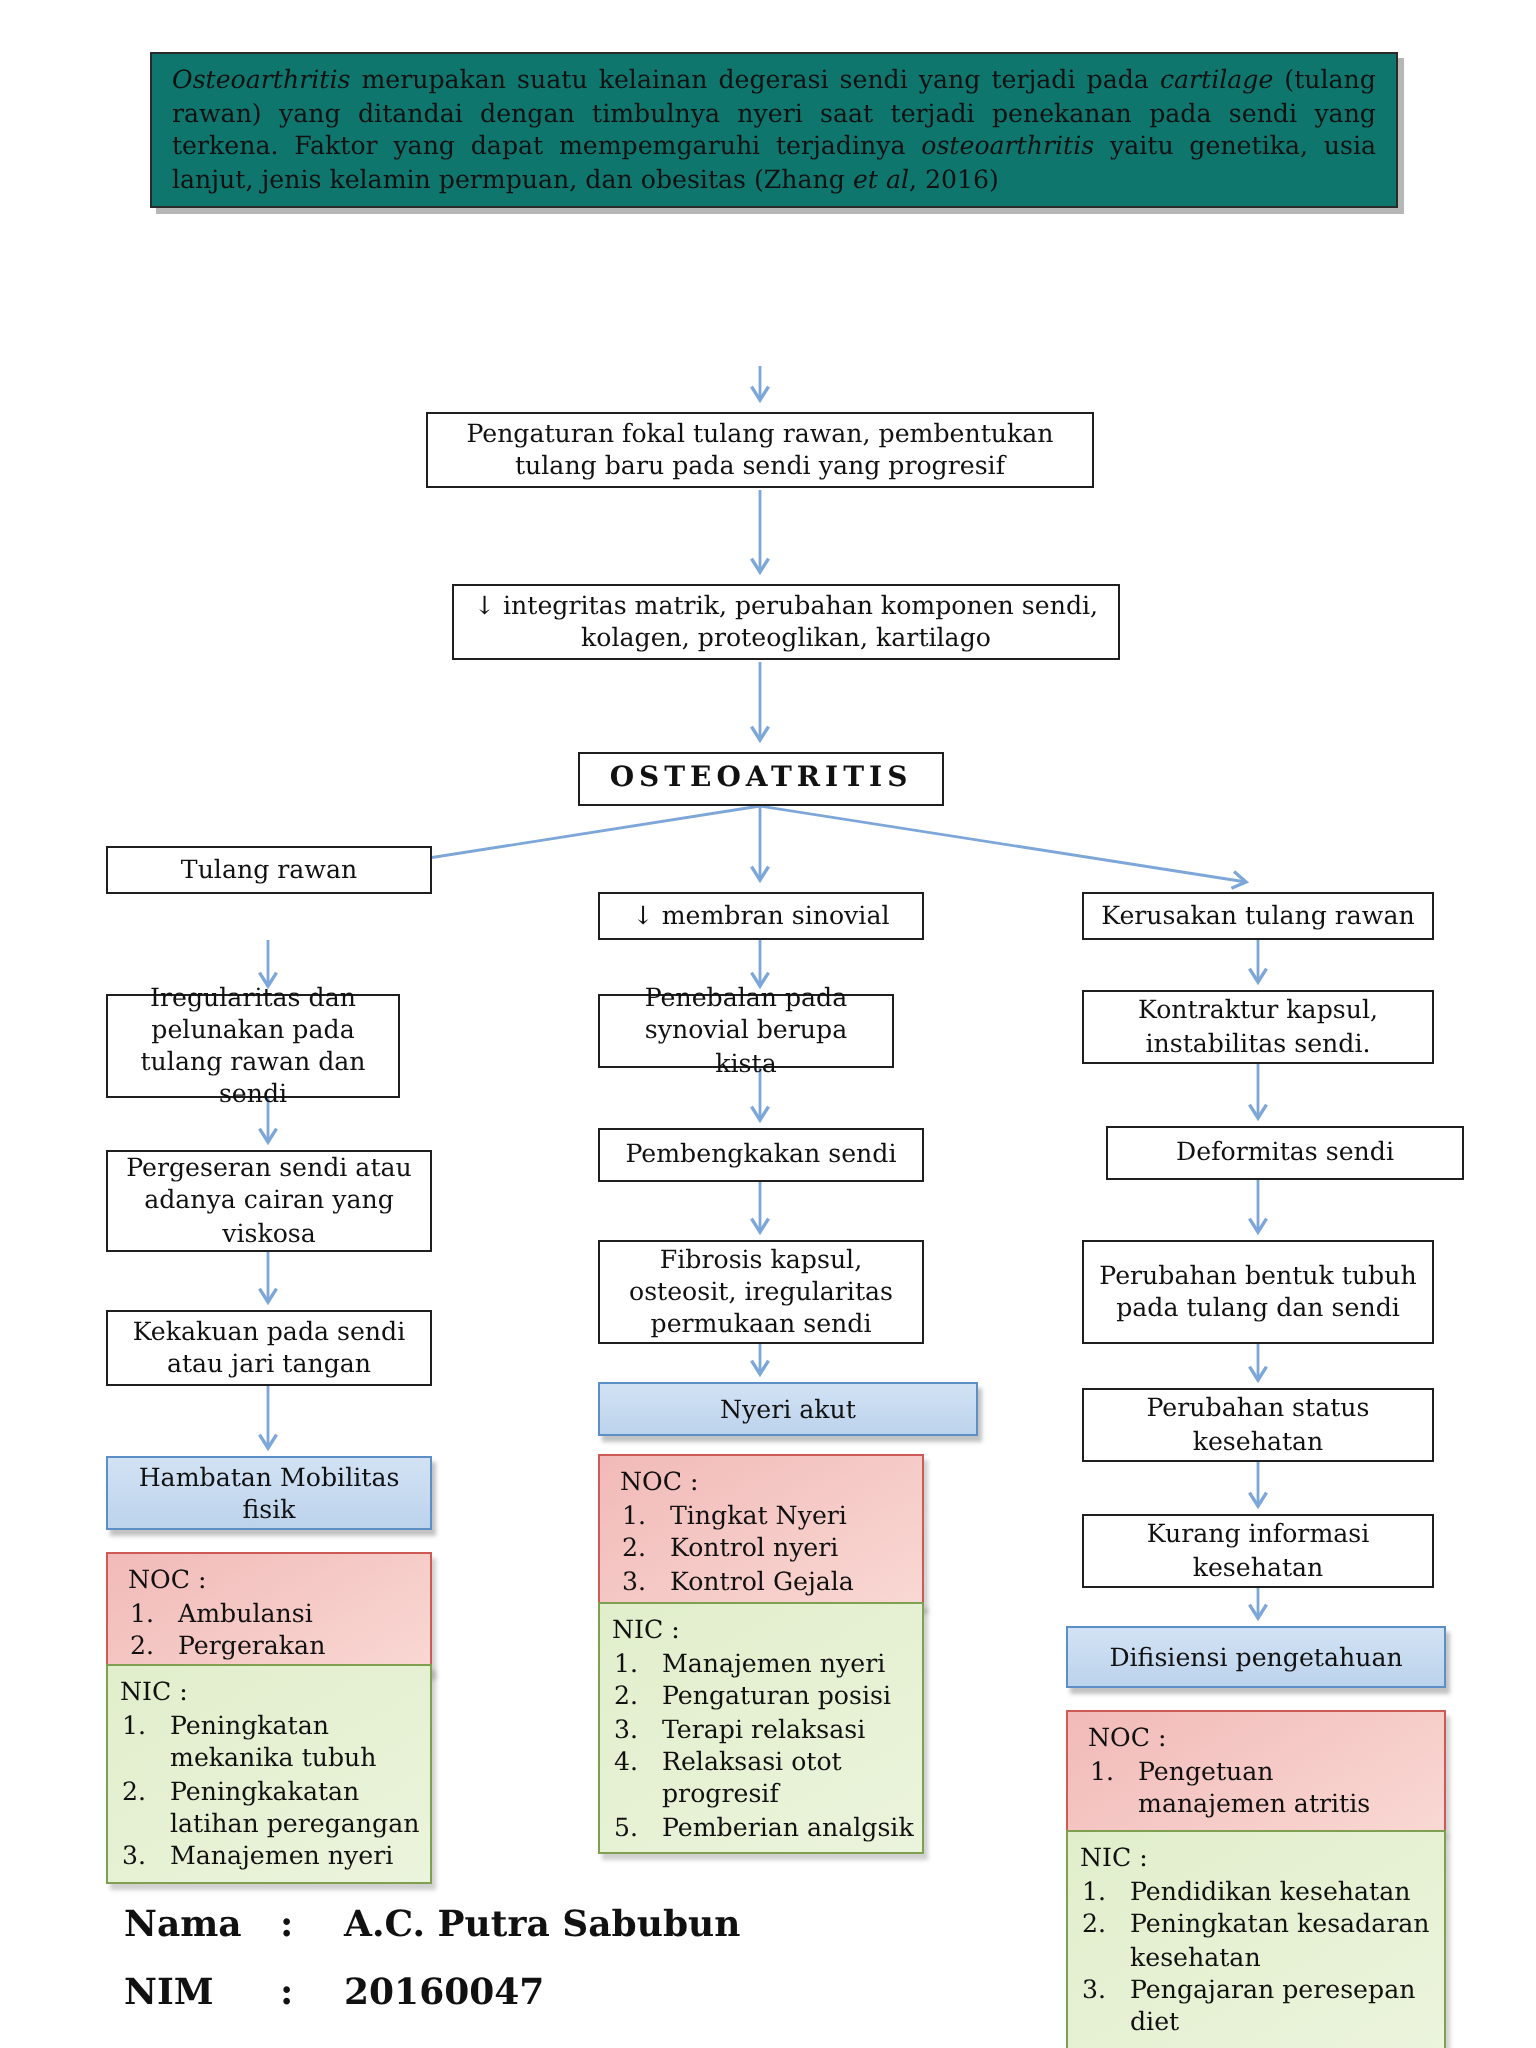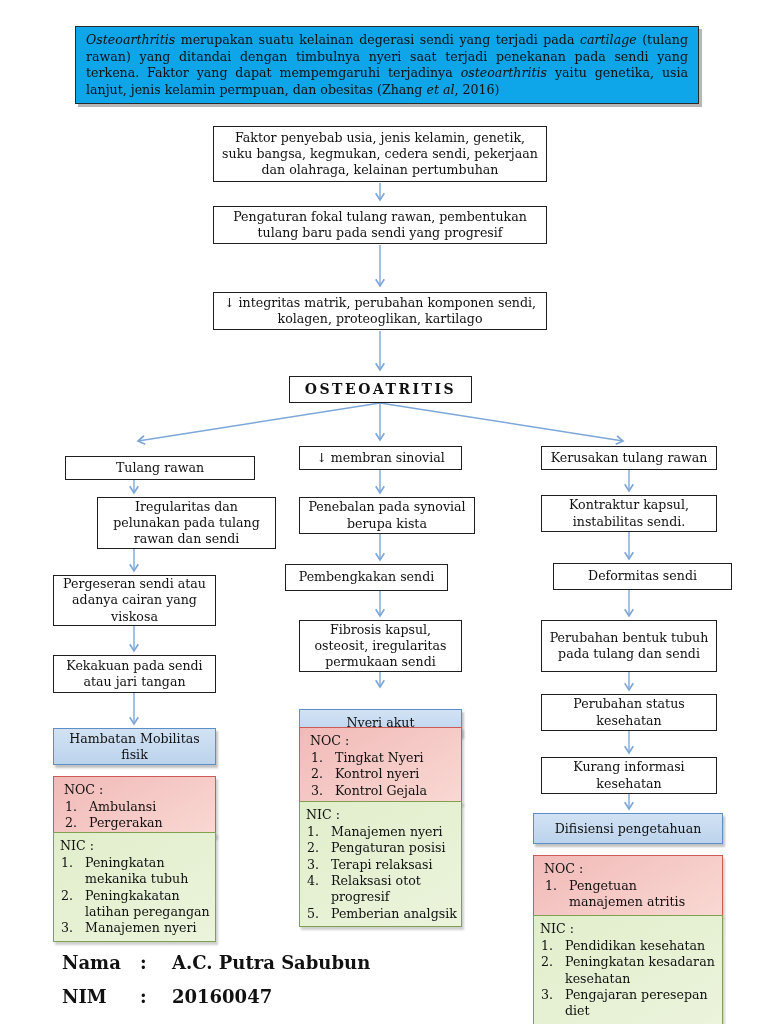--- a/index.html
+++ b/index.html
@@ -10,21 +10,21 @@
     color:#111;
   }
   .abs{position:absolute;box-sizing:border-box;}
   svg.arrows{position:absolute;left:0;top:0;pointer-events:none;}
 
   .introbox{
     border:1.5px solid #2a2a2a;
     box-shadow:3px 3px 0 #b7b7b7;
     padding:5px 10px;
     font-size:12.6px;line-height:16.6px;text-align:justify;
-    background:#0ea5e9;
+    background:#0f766e;
   }
   .wbox{
     border:1.4px solid #1f1f1f;background:#fff;
     display:flex;align-items:center;justify-content:center;
     text-align:center;font-size:12.6px;line-height:1.28;
     padding:2px 7px;
   }
   .osteo{
     font-weight:bold;font-size:14px;letter-spacing:2.5px;
   }
@@ -57,38 +57,38 @@
   ol.plan li::before{content:counter(n) ".";padding-left:3px;}
   .footrow{
     display:grid;grid-template-columns:78px 32px auto;
     font-weight:bold;font-size:18px;
   }
 
   
   #intro {left:75px; top:26px;  width:624px; height:78px;}
   #f1    {left:213px;top:126px; width:334px; height:56px;}
   #f2    {left:213px;top:206px; width:334px; height:38px;}
-  #f3    {left:213px;top:292px; width:334px; height:38px;}
+  #f3    {left:226px;top:292px; width:334px; height:38px;}
   #osteo {left:289px;top:376px; width:183px; height:27px;}
 
-  #hL {left:53px; top:456px;width:190px;height:24px;margin-left:12px;}
+  #hL {left:53px; top:423px;width:163px;height:24px;}
   #hM {left:299px;top:446px;width:163px;height:24px;}
   #hR {left:541px;top:446px;width:176px;height:24px;}
 
-  #L1 {left:53px;top:497px;width:179px;height:52px;margin-left:44px;}
+  #L1 {left:53px;top:497px;width:147px;height:52px;}
   #L2 {left:53px;top:575px;width:163px;height:51px;}
   #L3 {left:53px;top:655px;width:163px;height:38px;}
   #dxL{left:53px;top:728px;width:163px;height:37px;}
   #nocL{left:53px;top:776px;width:163px;min-height:49px;}
   #nicL{left:53px;top:832px;width:163px;min-height:97px;}
 
-  #M1 {left:299px;top:497px;width:176px;height:37px;}
-  #M2 {left:285px;top:564px;width:163px;height:27px;}
+  #M1 {left:299px;top:497px;width:148px;height:37px;}
+  #M2 {left:299px;top:564px;width:163px;height:27px;}
   #M3 {left:299px;top:620px;width:163px;height:52px;}
-  #dxM{left:299px;top:709px;width:163px;height:27px;}
+  #dxM{left:299px;top:691px;width:190px;height:27px;}
   #nocM{left:299px;top:727px;width:163px;min-height:66px;}
   #nicM{left:299px;top:801px;width:163px;min-height:124px;}
 
   #R1 {left:541px;top:495px;width:176px;height:37px;}
   #R2 {left:541px;top:563px;width:179px;height:27px;margin-left:12px;}
   #R3 {left:541px;top:620px;width:176px;height:52px;}
   #R4 {left:541px;top:694px;width:176px;height:37px;}
   #R5 {left:541px;top:757px;width:176px;height:37px;}
   #dxR{left:533px;top:813px;width:190px;height:31px;}
   #nocR{left:533px;top:855px;width:190px;min-height:51px;}
@@ -133,21 +133,20 @@
       <line x1="629" y1="672" x2="629" y2="690" marker-end="url(#ah)"></line>
       <line x1="629" y1="731" x2="629" y2="753" marker-end="url(#ah)"></line>
       <line x1="629" y1="794" x2="629" y2="809" marker-end="url(#ah)"></line>
     </g>
   </svg>
 
   <div id="intro" class="abs introbox">
     <span><span style="font-style: italic;">Osteoarthritis</span><span> merupakan suatu kelainan degerasi sendi yang terjadi pada </span><span style="font-style: italic;">cartilage</span><span> (tulang rawan) yang ditandai dengan timbulnya nyeri saat terjadi penekanan pada sendi yang terkena. Faktor yang dapat mempemgaruhi terjadinya </span><span style="font-style: italic;">osteoarthritis</span><span> yaitu genetika, usia lanjut, jenis kelamin permpuan, dan obesitas (Zhang </span><span style="font-style: italic;">et al</span><span>, 2016)</span></span>
   </div>
 
-  <div id="f1" class="abs wbox">Faktor penyebab usia, jenis kelamin, genetik, suku bangsa, kegmukan, cedera sendi, pekerjaan dan olahraga, kelainan pertumbuhan</div>
   <div id="f2" class="abs wbox">Pengaturan fokal tulang rawan, pembentukan tulang baru pada sendi yang progresif</div>
   <div id="f3" class="abs wbox">↓ integritas matrik, perubahan komponen sendi, kolagen, proteoglikan, kartilago</div>
   <div id="osteo" class="abs wbox osteo">OSTEOATRITIS</div>
 
   <div id="hL" class="abs wbox">Tulang rawan</div>
   <div id="hM" class="abs wbox">↓ membran sinovial</div>
   <div id="hR" class="abs wbox">Kerusakan tulang rawan</div>
 
   <div id="L1" class="abs wbox">Iregularitas dan pelunakan pada tulang rawan dan sendi</div>
   <div id="L2" class="abs wbox">Pergeseran sendi atau adanya cairan yang viskosa</div>

